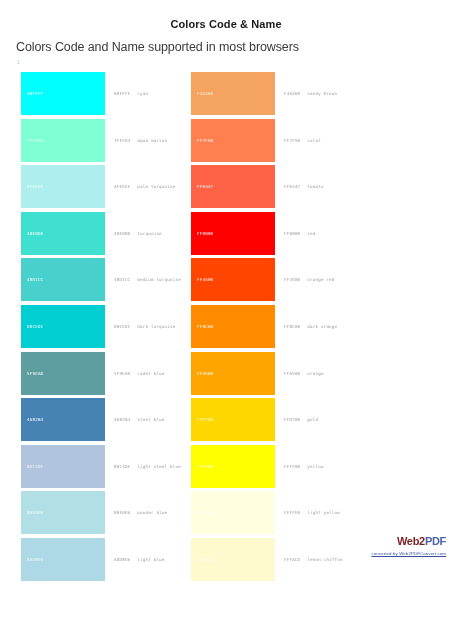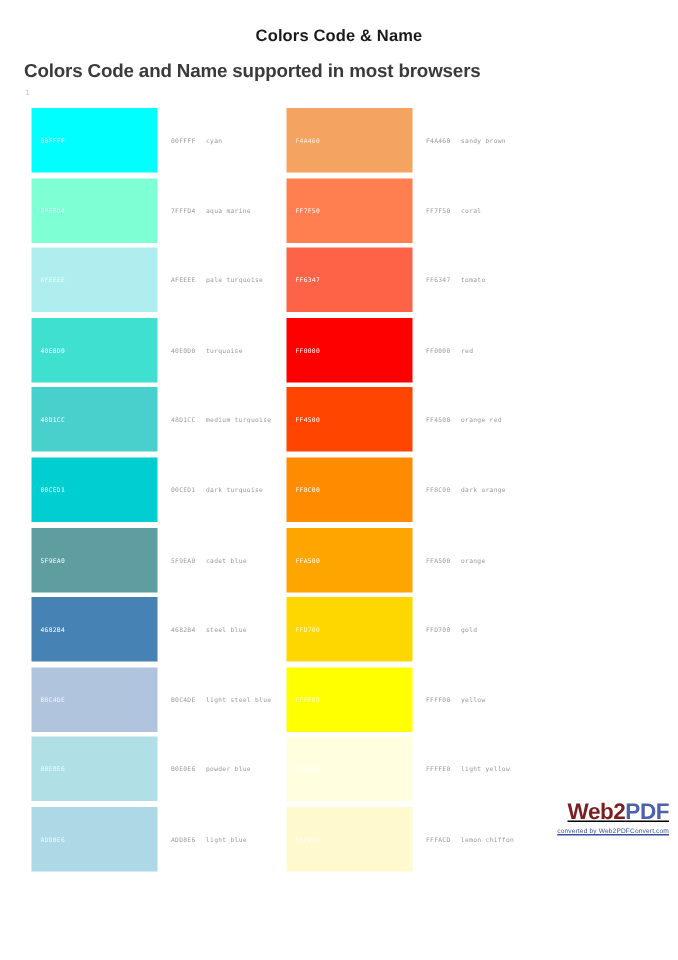--- a/index.html
+++ b/index.html
@@ -32,21 +32,21 @@
     font-size: 11px;
     font-weight: bold;
     color: #1a1a1a;
     letter-spacing: 0.1px;
   }
   .doc-subtitle {
     position: absolute;
     top: 40px;
     left: 16px;
     font-size: 12.5px;
-    font-weight: bold;
+    font-weight: normal;
     color: #3a3a3a;
     letter-spacing: -0.1px;
   }
   .list-marker {
     position: absolute;
     top: 59px;
     left: 17px;
     font-size: 5px;
     color: #9fc7dd;
     line-height: 6px;
@@ -115,25 +115,24 @@
   }
 
   
   .footer {
     position: absolute;
     right: 6px;
     bottom: 4px;
     text-align: right;
   }
   .wm-logo {
-    font-size: 15px;
+    font-size: 11px;
     font-weight: bold;
     letter-spacing: -0.3px;
     line-height: 17px;
-    text-decoration: underline;
   }
   .wm-web2 { color: #7b1f22; }
   .wm-pdf { color: #4d62ae; }
   .wm-link {
     display: block;
     font-size: 4.4px;
     color: #3a4fa0;
     text-decoration: underline;
     letter-spacing: 0.1px;
     margin-top: 1px;

